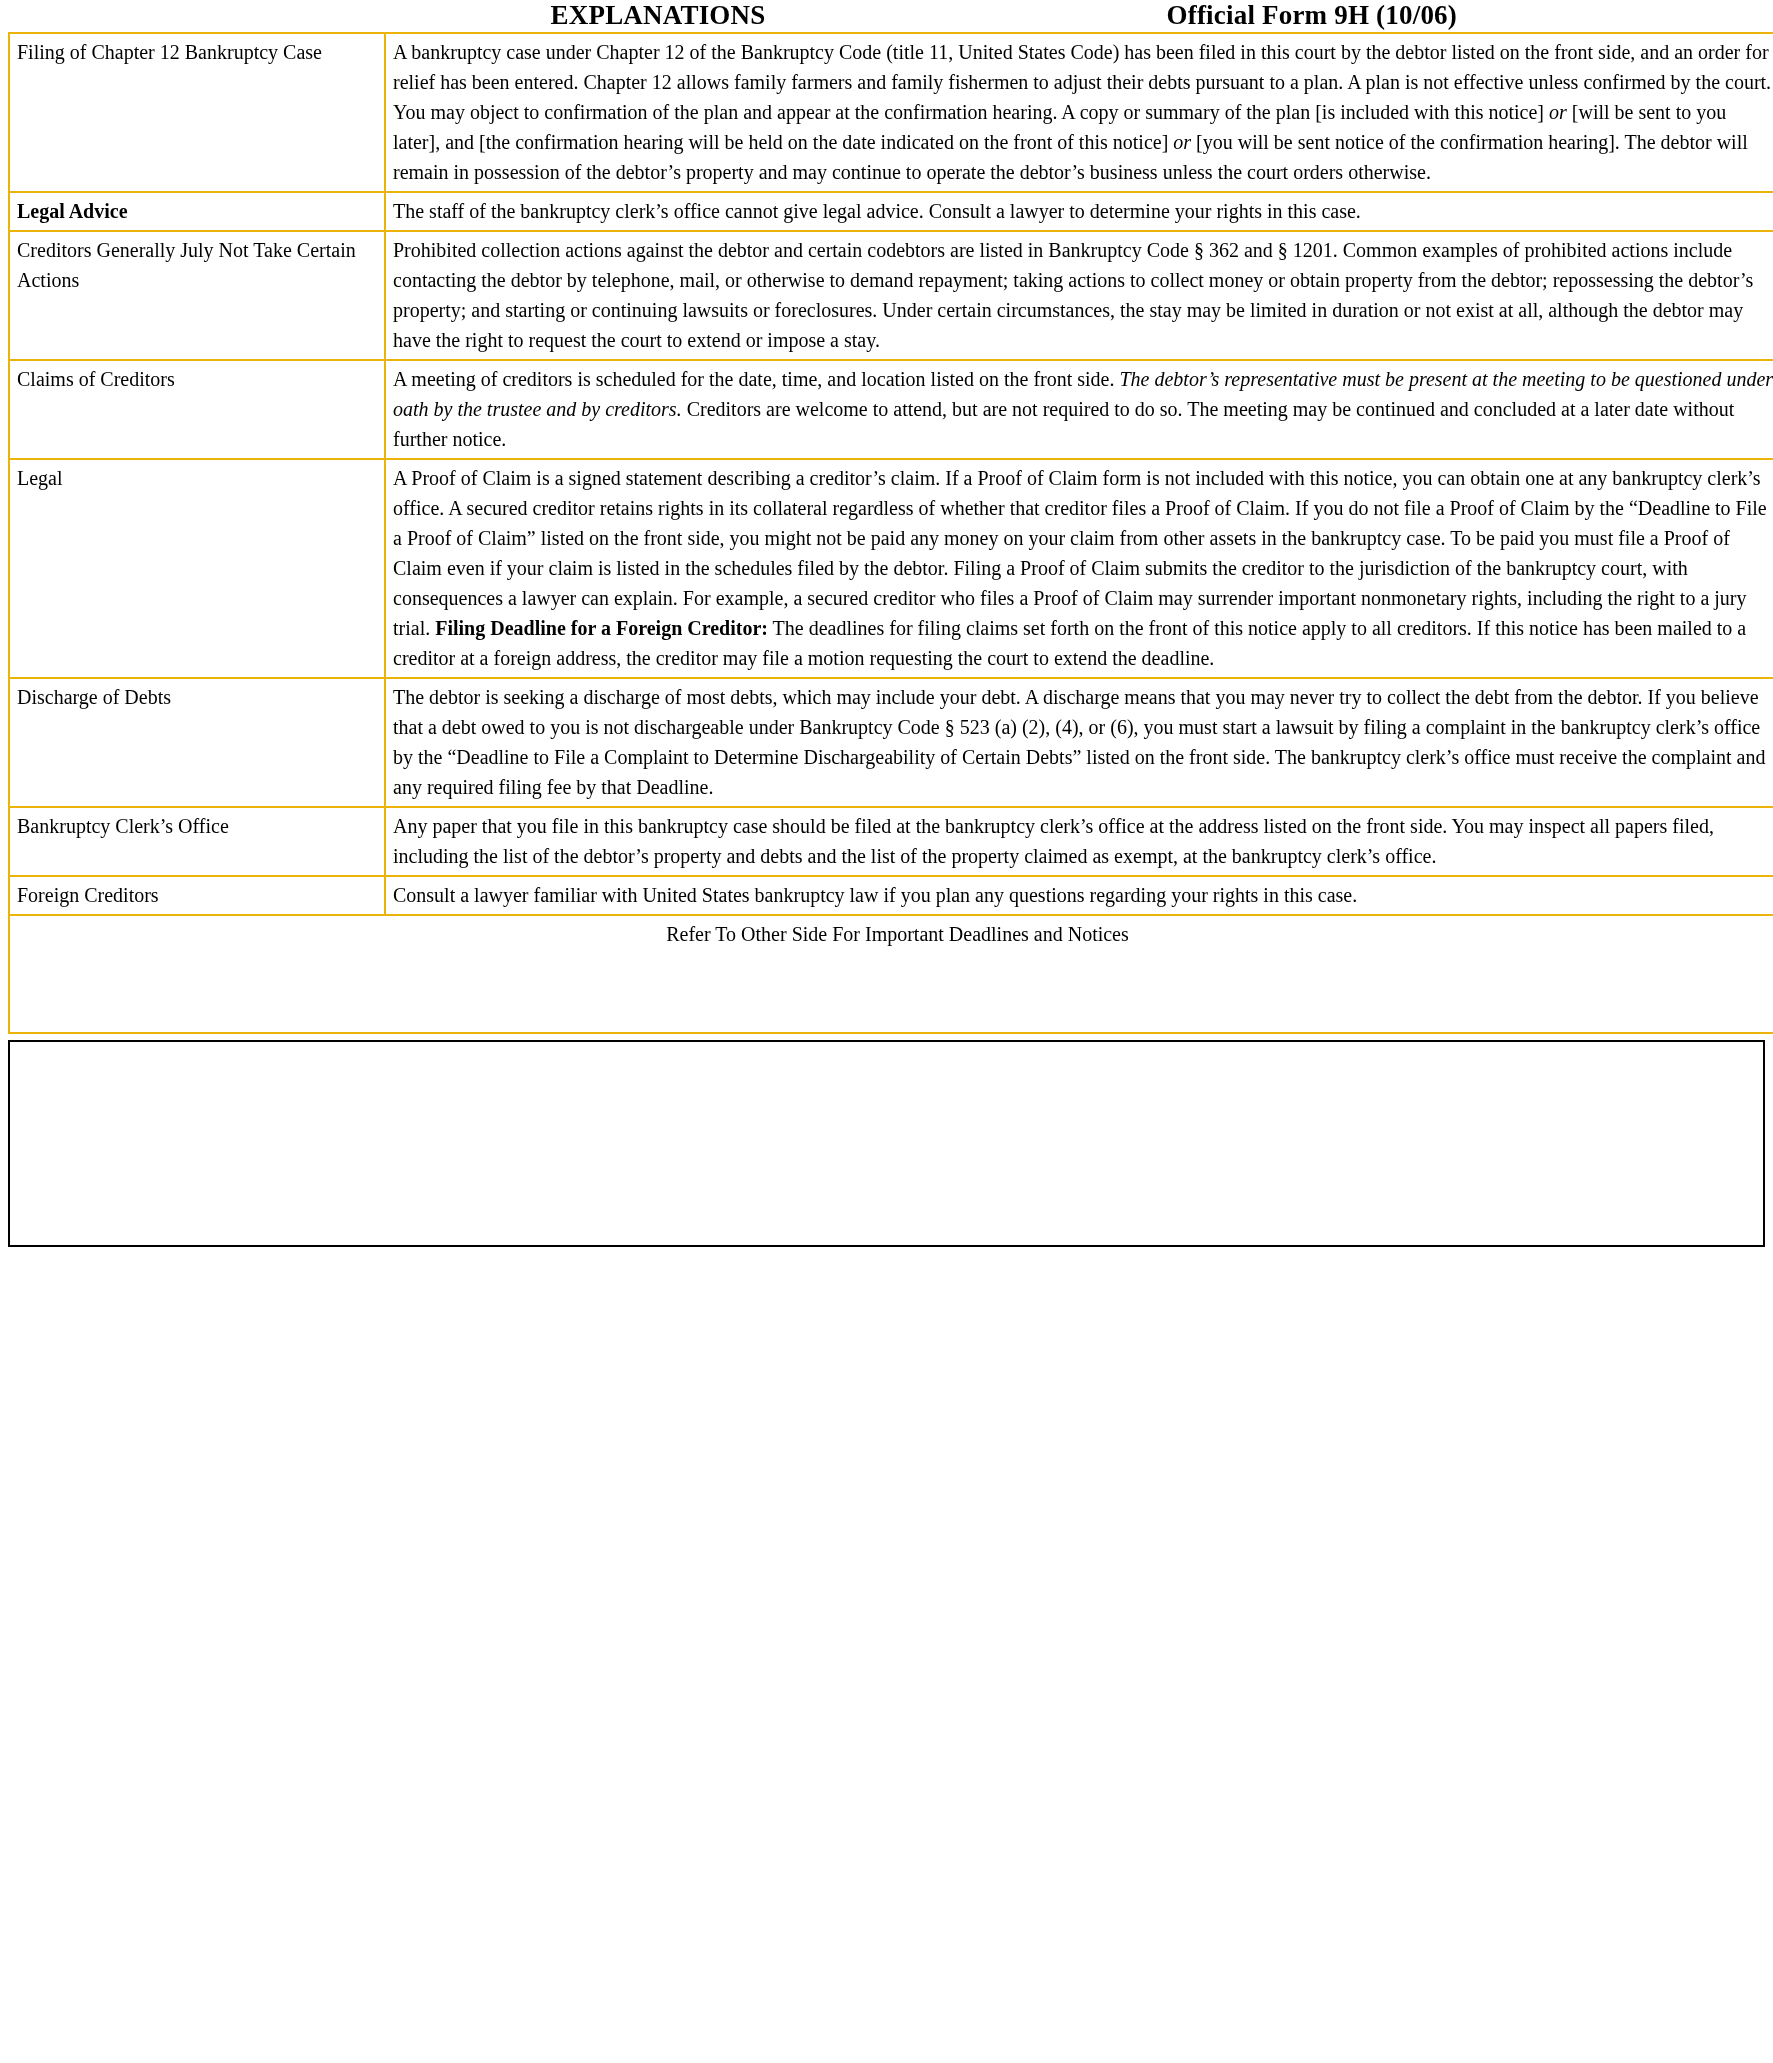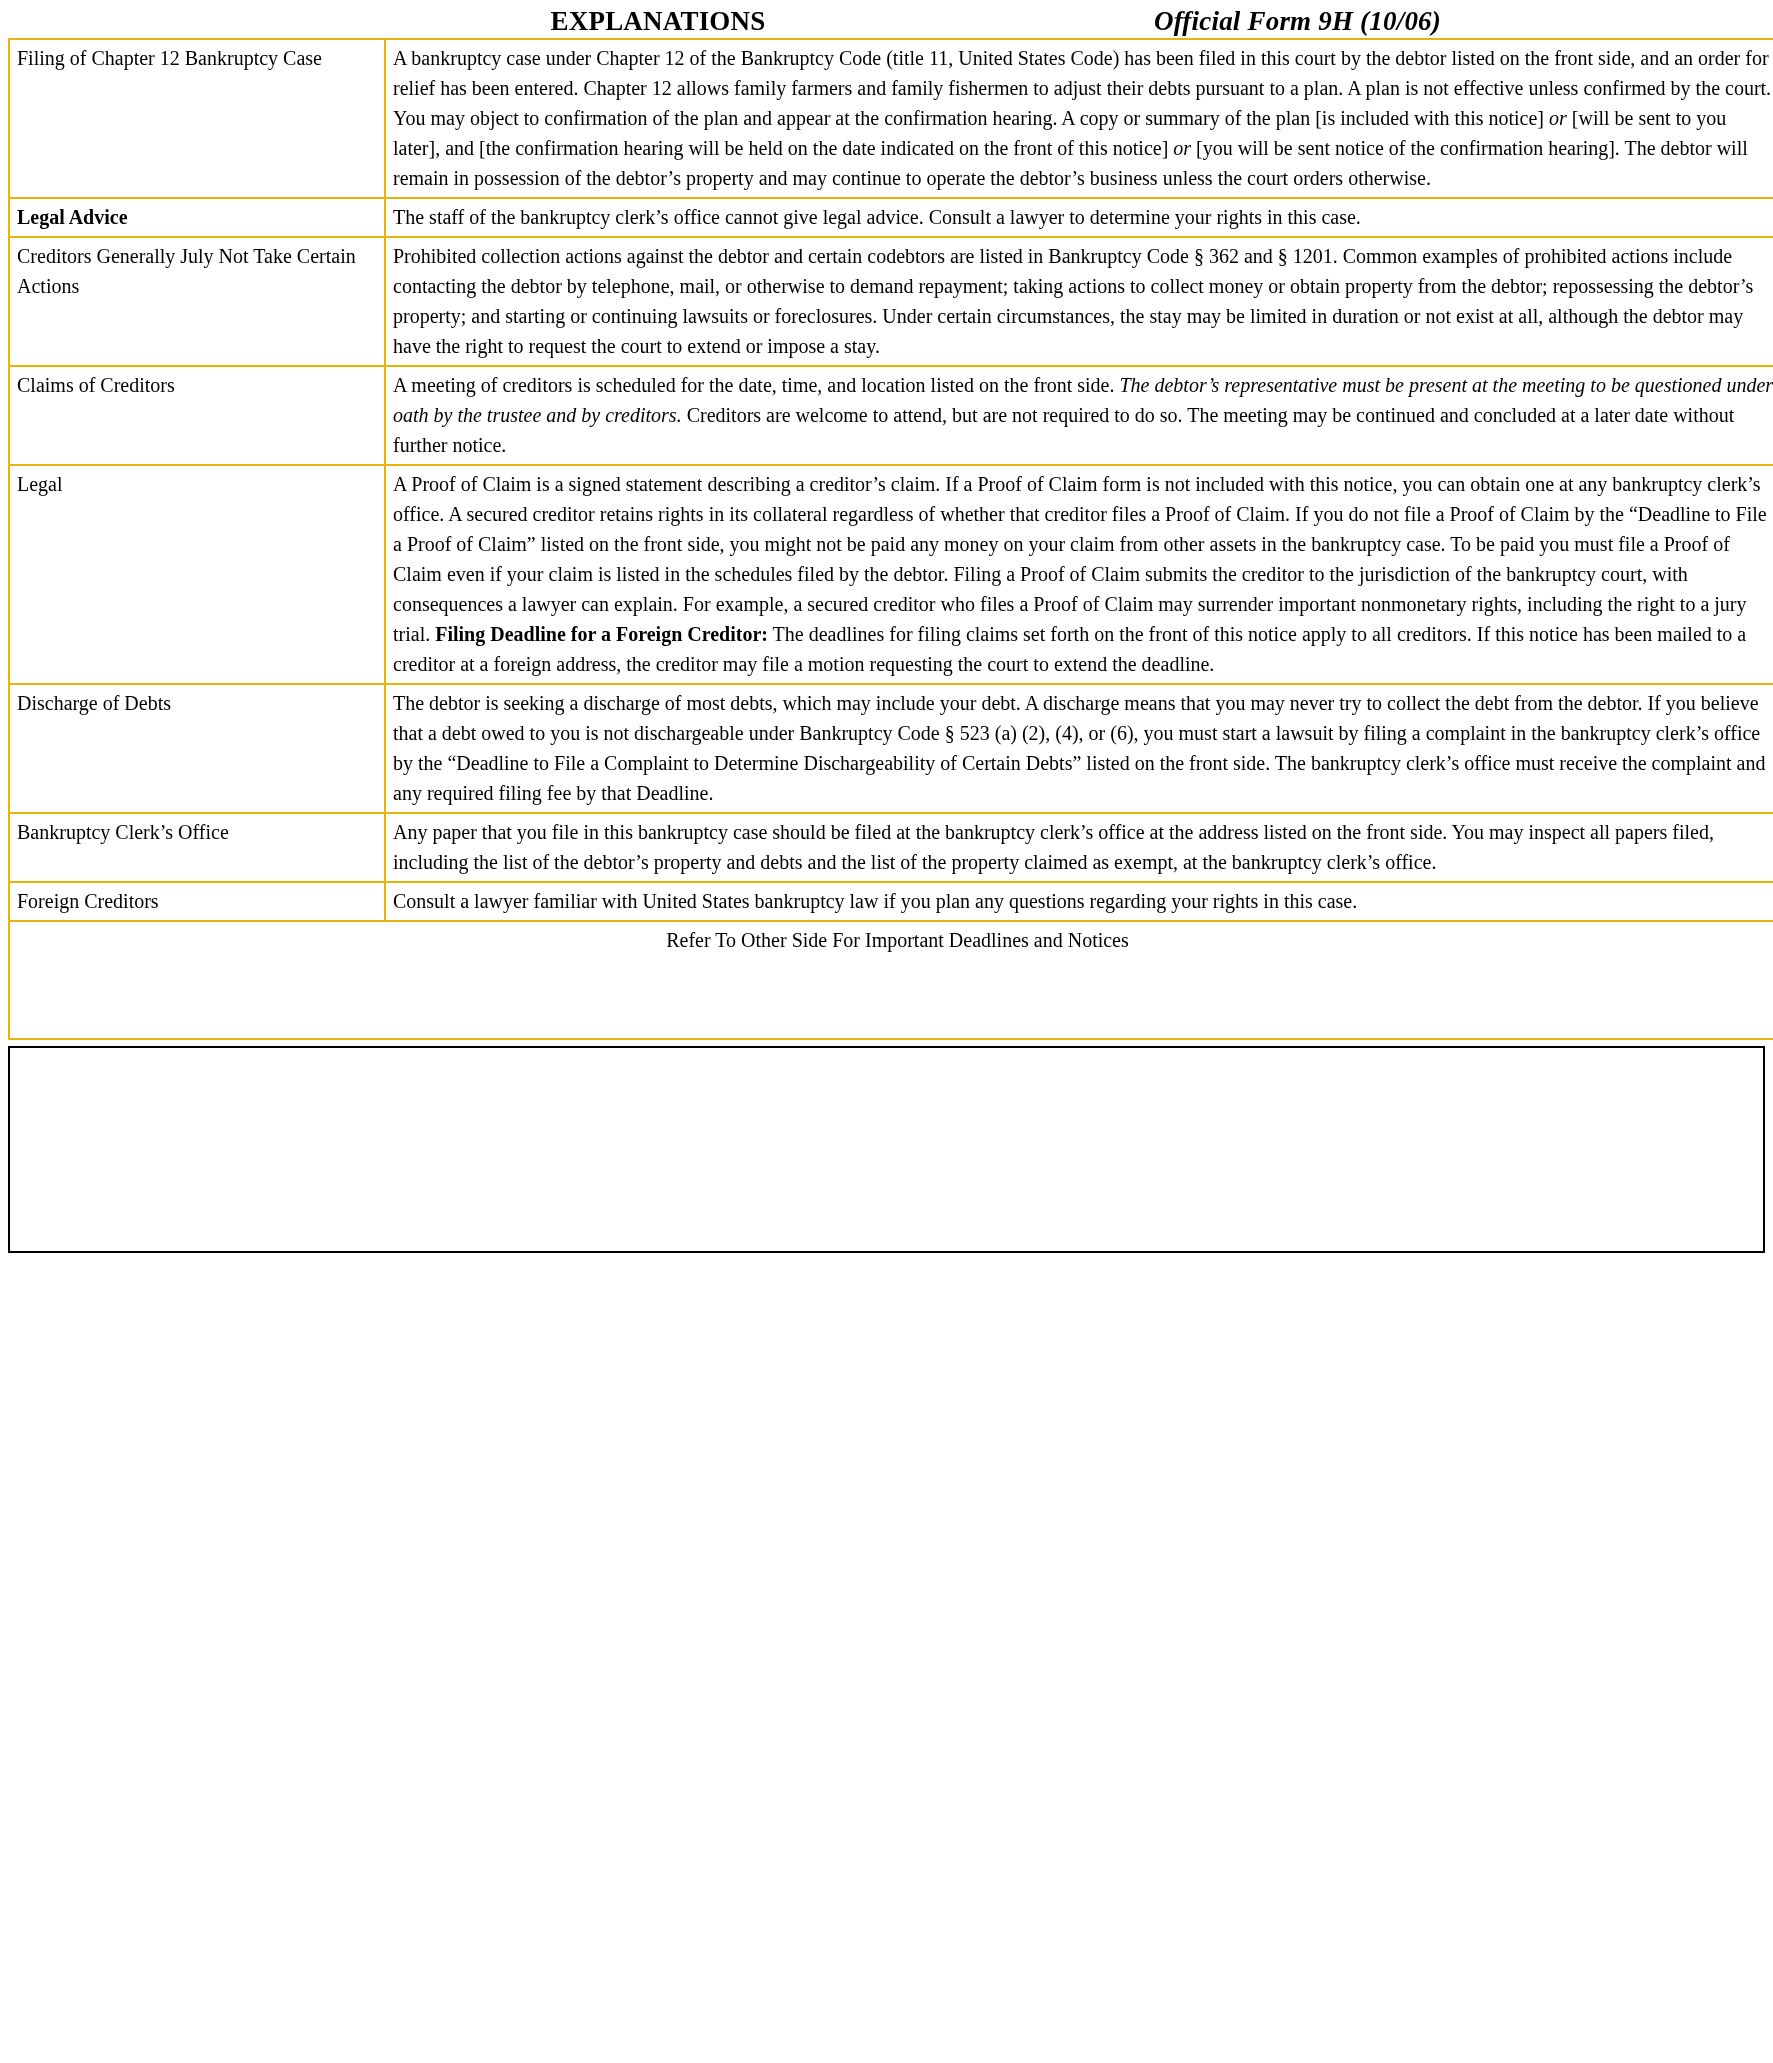--- a/index.html
+++ b/index.html
@@ -12,44 +12,43 @@
     height: 2064px;
     font-family: "Liberation Serif", "DejaVu Serif", serif;
     color: #000000;
     overflow: hidden;
   }
   .page {
     position: relative;
     width: 1465px;
     height: 2064px;
     box-sizing: border-box;
-    padding: 6px 8px;
+    padding: 0 8px;
   }
 
   
   .doc-header {
     position: relative;
     height: 30px;
     line-height: 30px;
     font-weight: bold;
     font-size: 27px;
     letter-spacing: 0.2px;
   }
   .doc-header .explanations {
     position: absolute;
     left: 0;
     right: 0;
     text-align: center;
     padding-right: 149px;
   }
   .doc-header .form-no {
     position: absolute;
-    right: 16px;
+    right: 0;
     top: 0;
-    font-style: italic;
   }
 
   
   table.explan-table {
     border-collapse: collapse;
     width: 1757px;
     table-layout: fixed;
     margin-top: 2px;
   }
   table.explan-table td {

